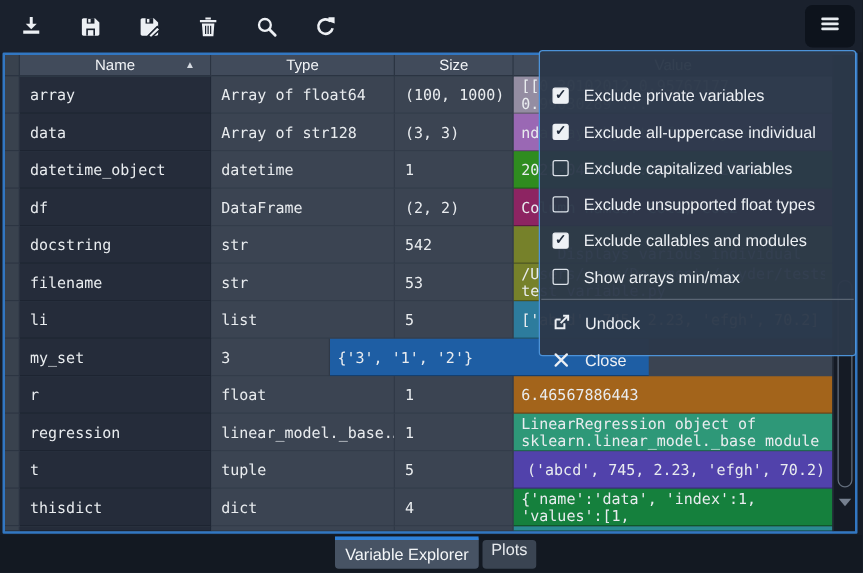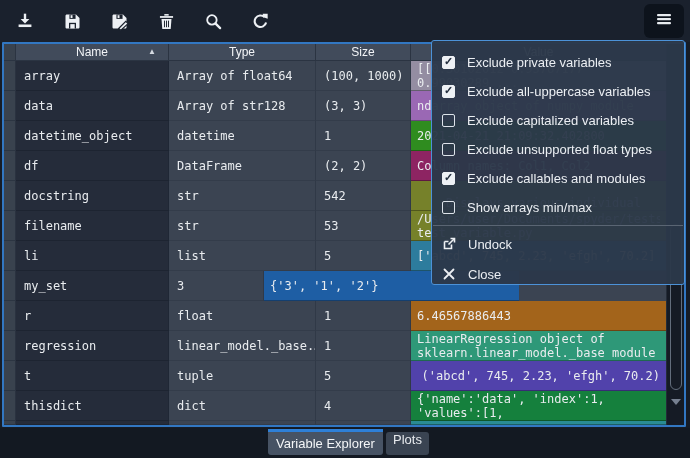--- a/index.html
+++ b/index.html
@@ -43,21 +43,21 @@
   .c-val .vtxt { max-height:28px; overflow:hidden; width:100%; }
   
   .vscroll { position:absolute; right:0; top:0; width:18px; height:381px; background:#151b25; border-left:1px solid #242c38; }
   .vthumb { position:absolute; left:3px; width:12px; top:180px; height:166px; border:1px solid #626d7c; border-radius:6px; }
   .varrow { position:absolute; left:4px; top:355px; width:0; height:0;
             border-left:5px solid transparent; border-right:5px solid transparent; border-top:6px solid #768090; }
   
   .omenu {
     position:absolute; left:431px; top:40px; width:254px; height:245px; z-index:20;
     background:rgba(44,56,74,0.965); border:1px solid #4c92d8; border-radius:3px;
-    padding-top:7px; color:#eceff3; font-size:13px;
+    padding-top:21px; color:#eceff3; font-size:13px;
   }
   .mi { height:29px; display:flex; align-items:center; padding-left:10px; cursor:pointer; }
   .mi .lbl { margin-left:12px; }
   .mi-act { height:30px; }
   .cb { width:13px; height:13px; border:1.5px solid #dde3ea; border-radius:2px; position:relative; flex:0 0 auto; }
   .cb.on { background:#eef1f5; border-color:#eef1f5; }
   .cb.on::after { content:"✓"; position:absolute; left:1px; top:-2px; font-size:11px; font-weight:bold; color:#232e3e; }
   .msep { border-top:1px solid #5a6573; margin:3px 1px; }
   .mic { width:14px; height:14px; flex:0 0 auto; display:flex; align-items:center; justify-content:center; }
   
@@ -265,21 +265,21 @@
     </div>
   </div>
 
   <div class="omenu" id="omenu">
       <div class="mi">
         <span class="cb on"></span>
         <span class="lbl">Exclude private variables</span>
       </div>
       <div class="mi">
         <span class="cb on"></span>
-        <span class="lbl">Exclude all-uppercase variables</span>
+        <span class="lbl">Exclude all-uppercase individual</span>
       </div>
       <div class="mi">
         <span class="cb"></span>
         <span class="lbl">Exclude capitalized variables</span>
       </div>
       <div class="mi">
         <span class="cb"></span>
         <span class="lbl">Exclude unsupported float types</span>
       </div>
       <div class="mi">

